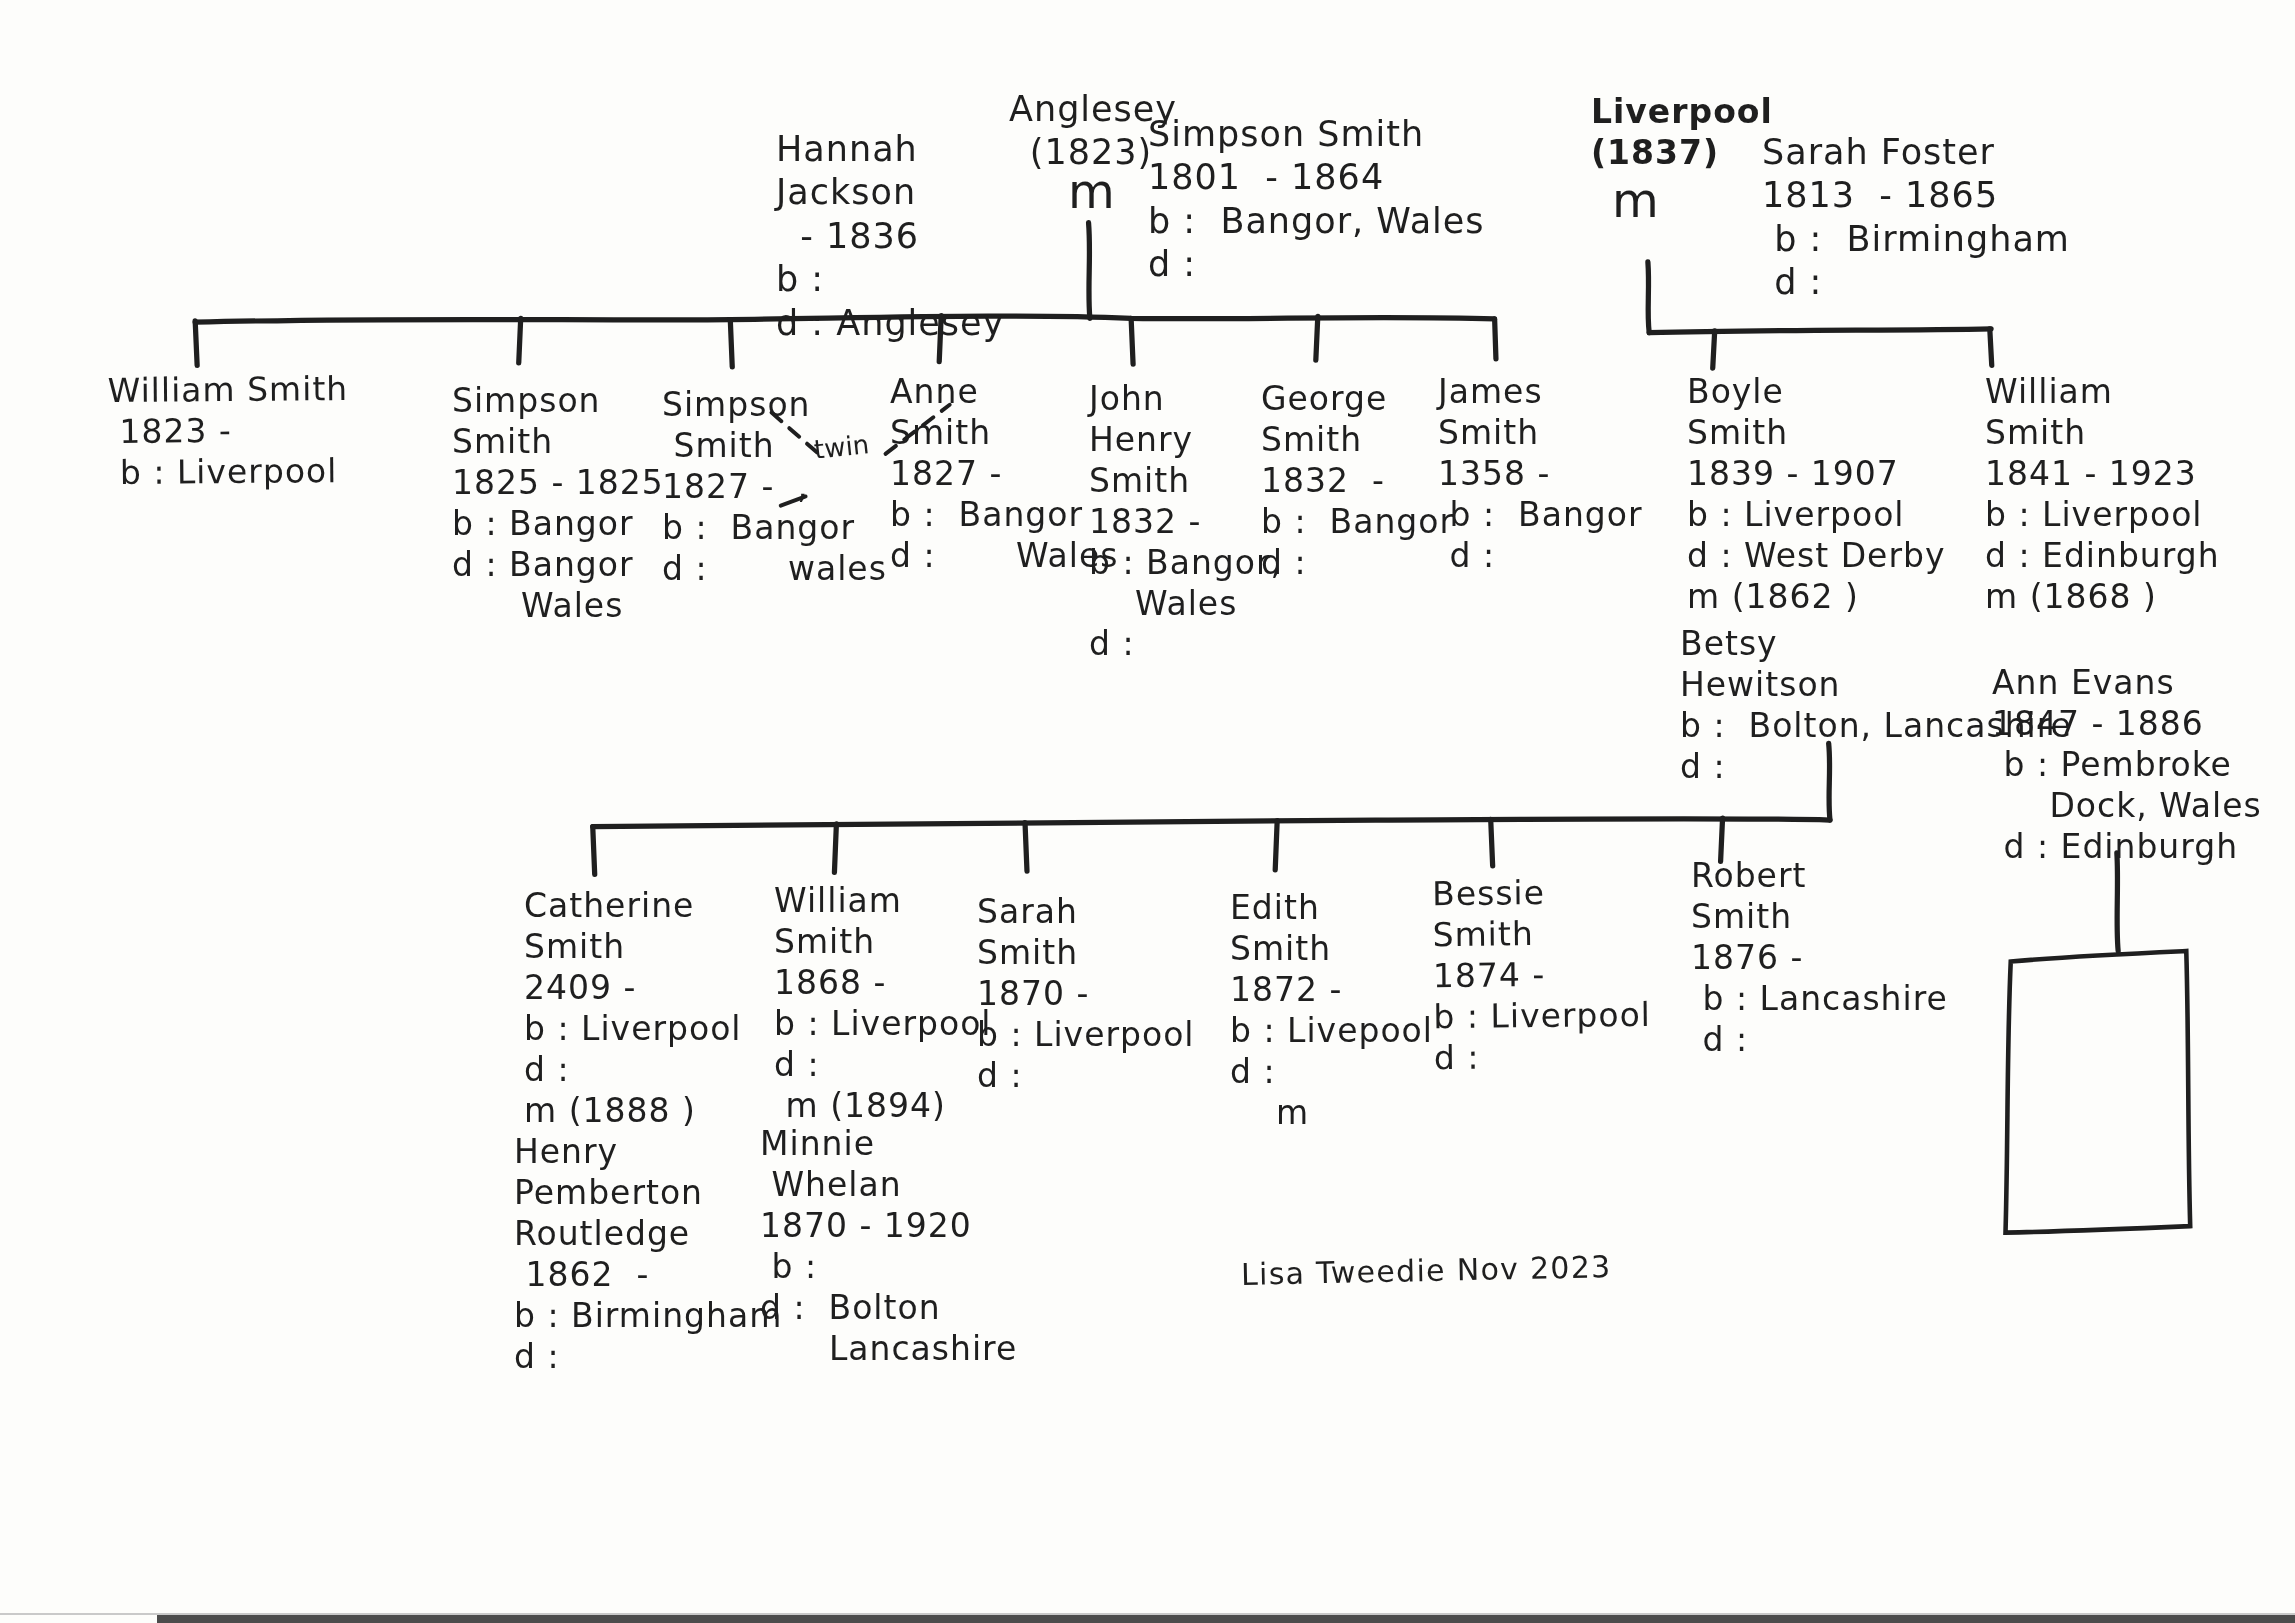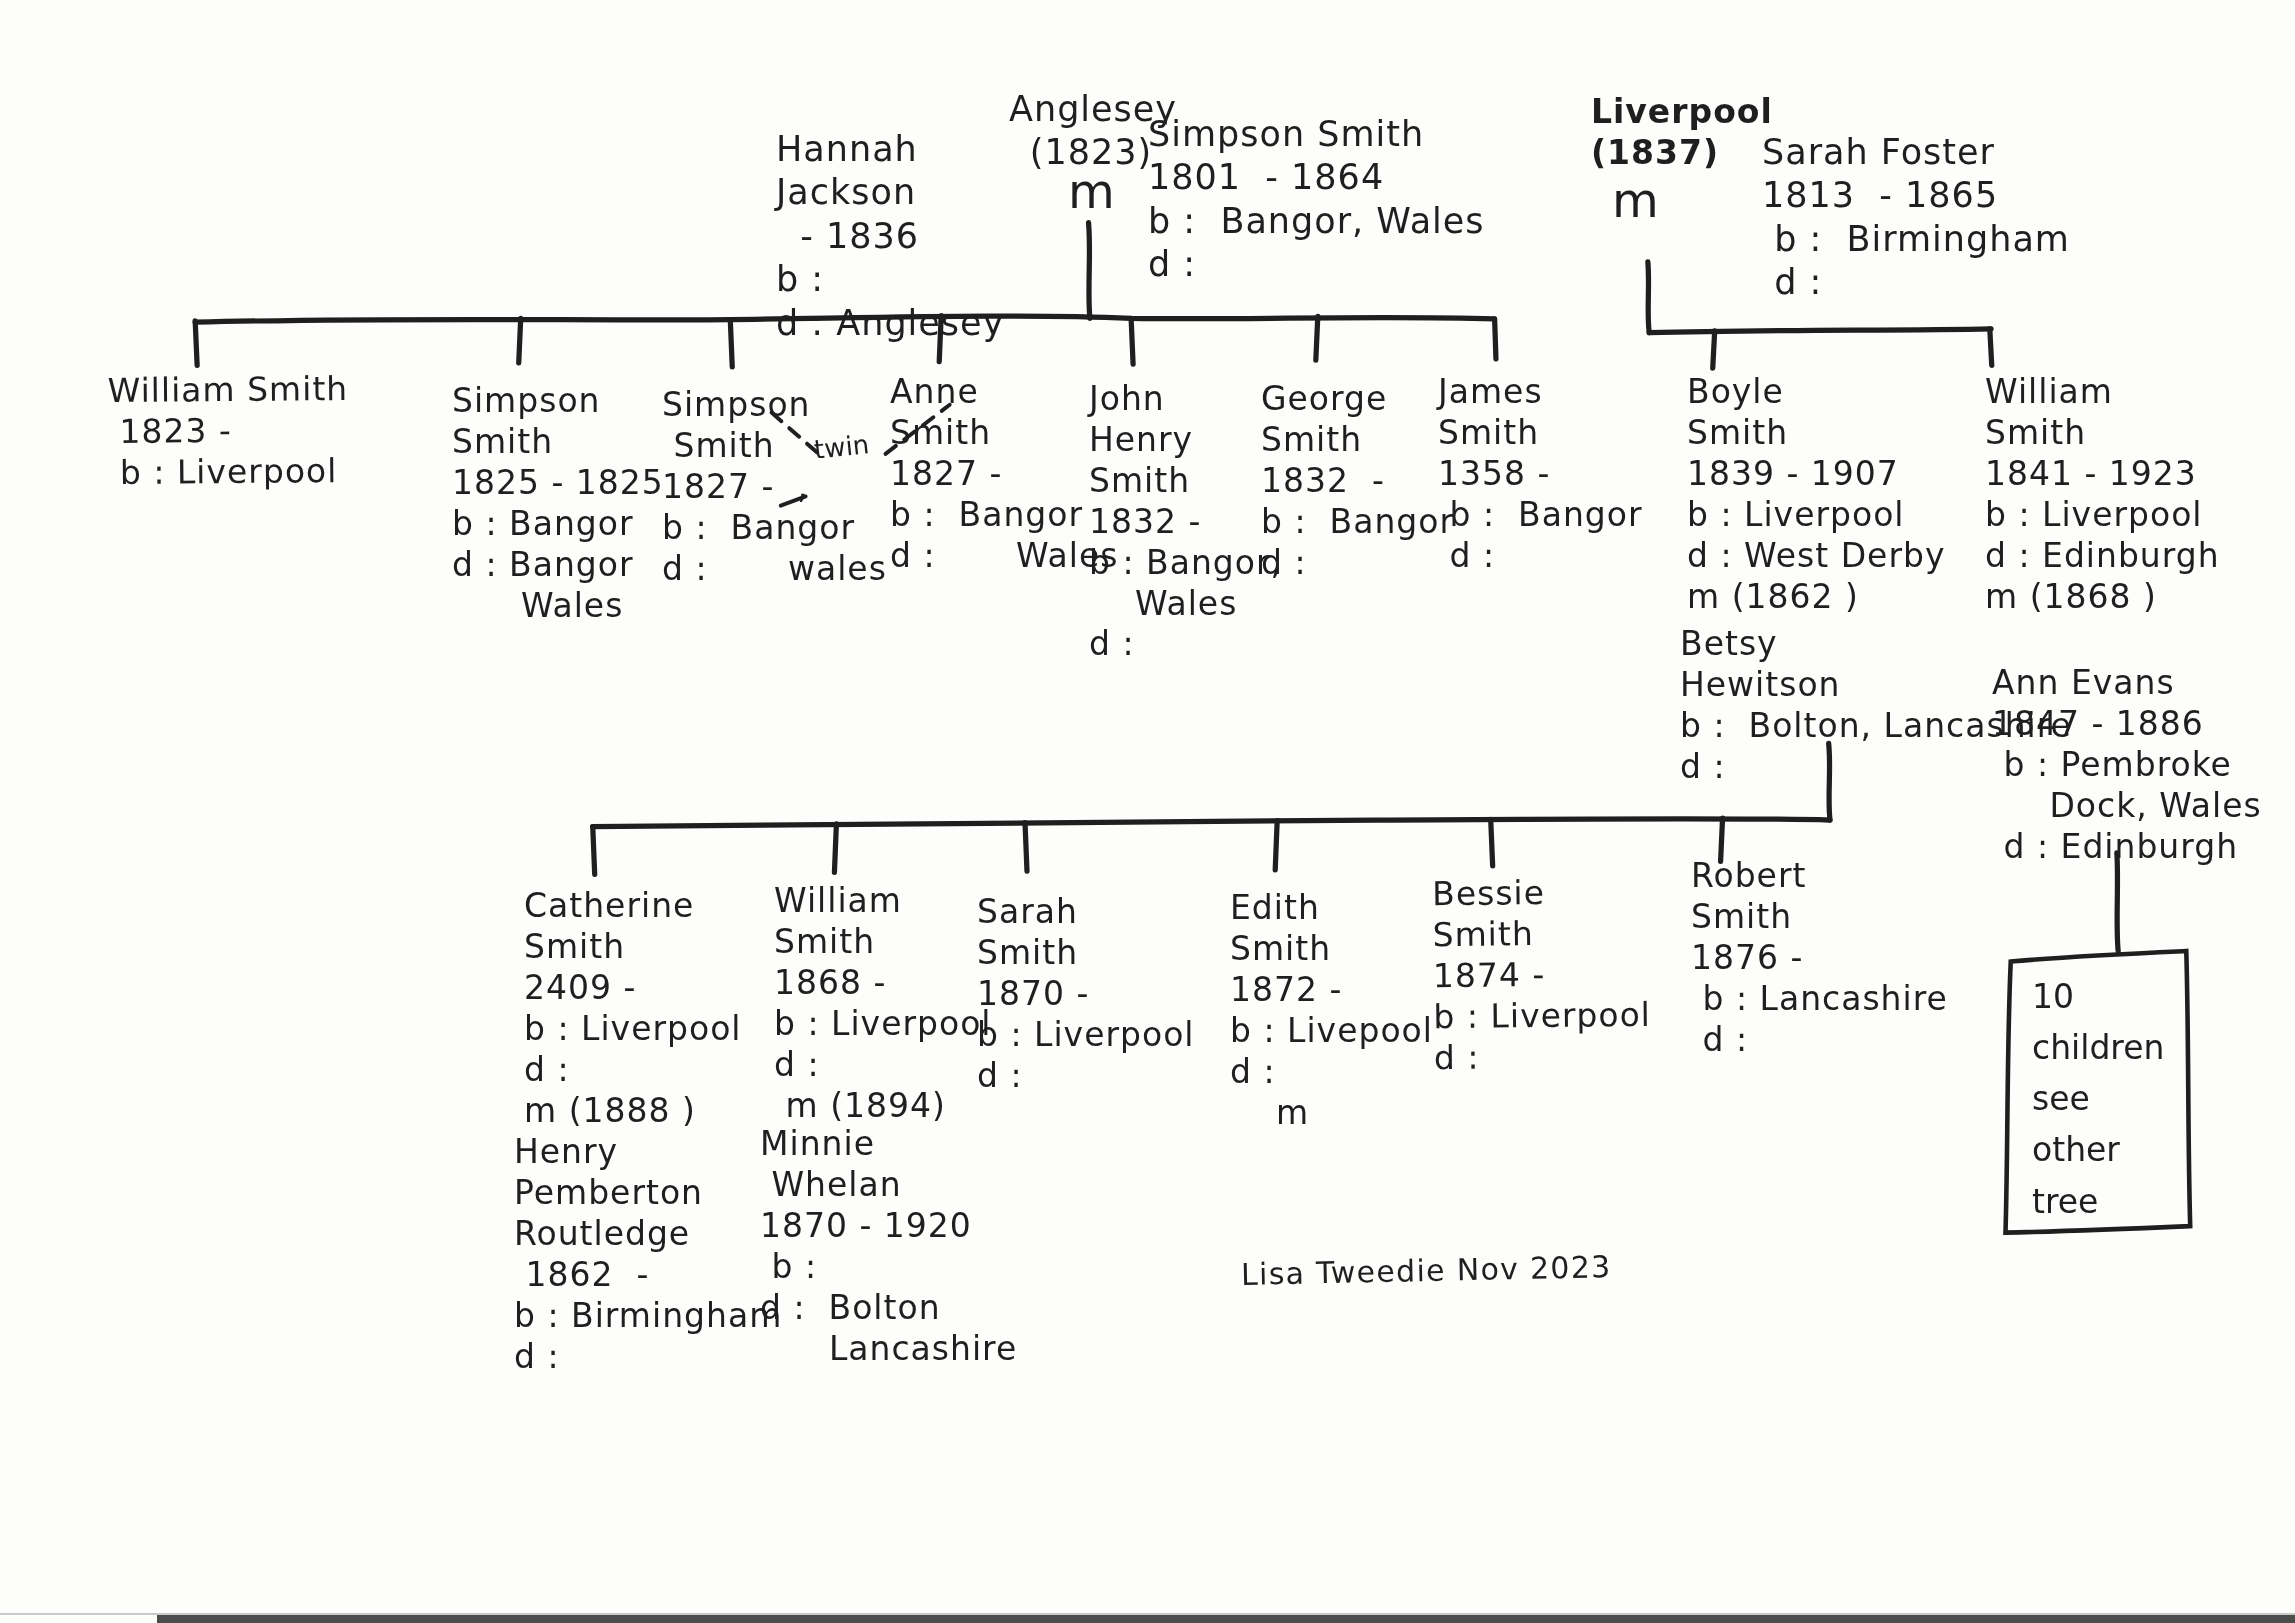--- a/index.html
+++ b/index.html
@@ -224,24 +224,19 @@
 Smith
 1874 -
 b : Liverpool
 d :</div>
   <div class="t" style="left:1691px;top:856px;">Robert
 Smith
 1876 -
  b : Lancashire
  d :</div>
 
-  <div class="notebox-text" style="left:2032px;top:971px;">10
-children
-see
-other
-tree</div>
 
   <div class="sig" style="left:1241px;top:1253px;">Lisa Tweedie   Nov 2023</div>
 
   <div class="scan-edge2"></div>
   <div class="scan-edge"></div>
 </div>
 
 
 </body></html>

